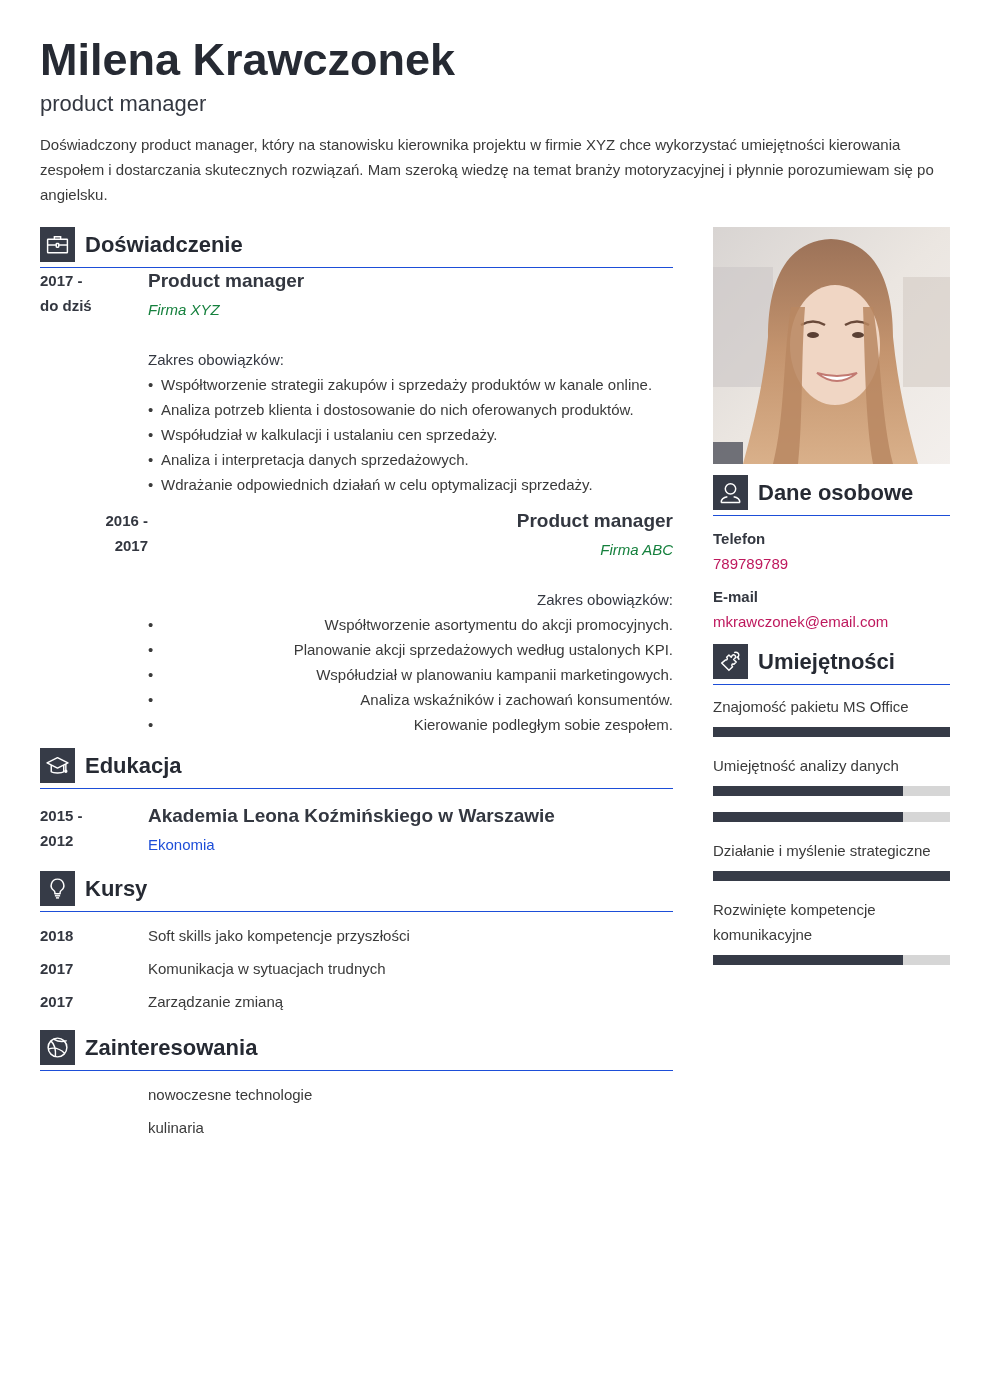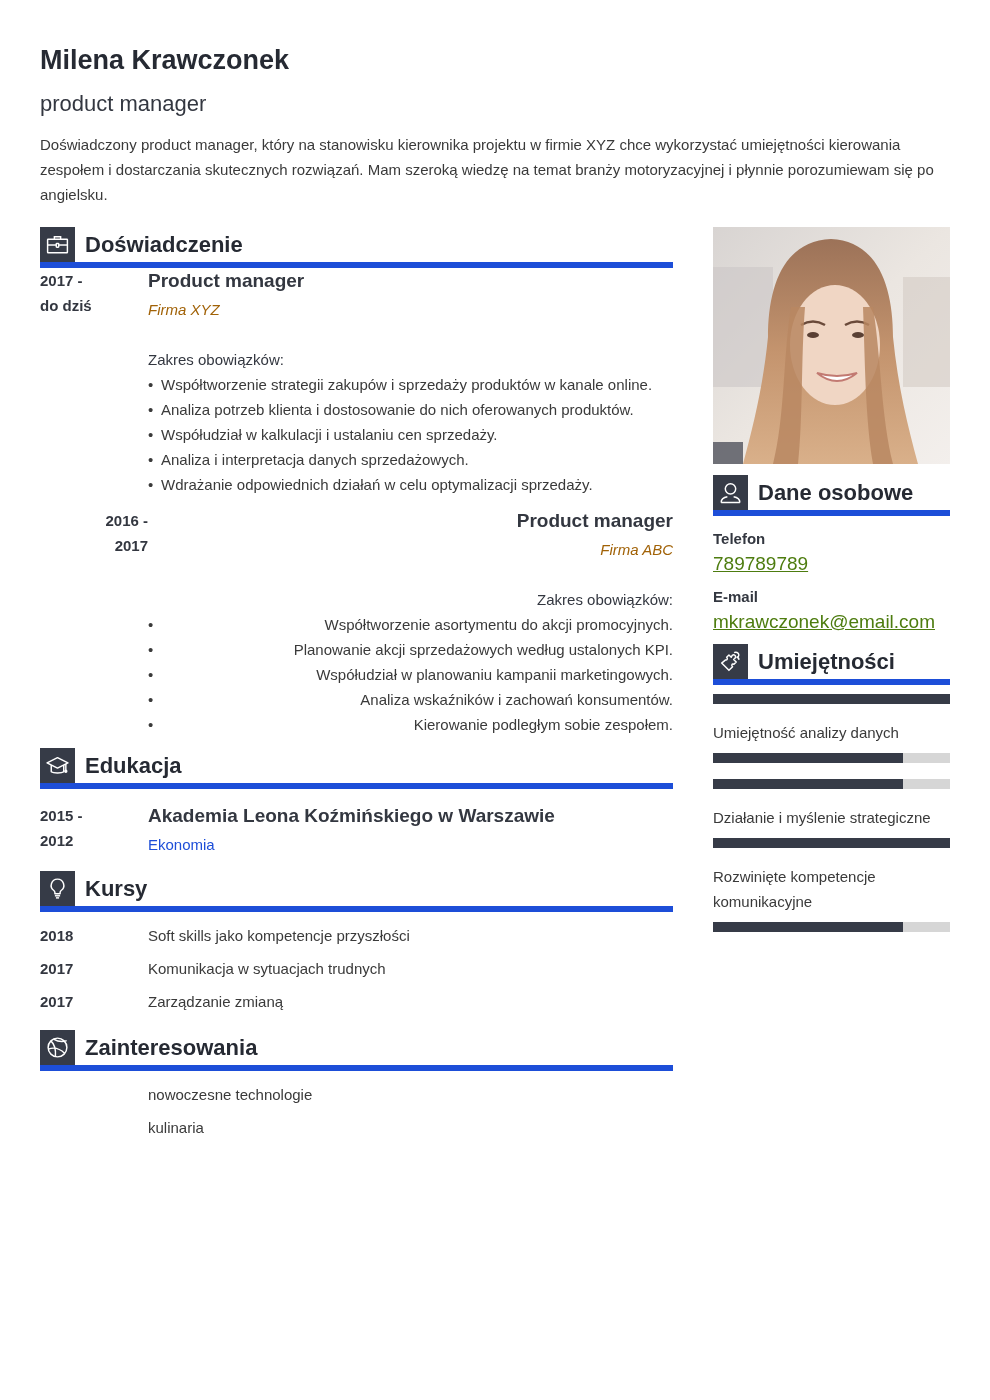--- a/index.html
+++ b/index.html
@@ -6,38 +6,38 @@
     html, body { width: 990px; height: 1400px; background: #ffffff; }
     body {
       font-family: "Liberation Sans", sans-serif;
       color: #3a3a3a;
       position: relative;
       overflow: hidden;
     }
     .page { position: absolute; left: 40px; top: 0; width: 910px; }
     .name {
       position: absolute; left: 0; top: 38px;
-      font-size: 27px; font-weight: bold; color: #262a33;
+      font-size: 45px; font-weight: bold; color: #262a33;
       letter-spacing: 0px; line-height: 44px; white-space: nowrap;
     }
     .job-title {
       position: absolute; left: 0; top: 90px;
       font-size: 22px; color: #333740; line-height: 28px;
     }
     .summary {
       position: absolute; left: 0; top: 132px; width: 905px;
       font-size: 15px; line-height: 25px; color: #3a3a3a;
     }
 
     .left-col { position: absolute; left: 0; top: 227px; width: 633px; }
     .right-col { position: absolute; left: 673px; top: 227px; width: 237px; }
 
     .section-header {
       position: relative; height: 41px;
-      border-bottom: 6px solid #1d4ed8;
+      border-bottom: 1px solid #1d4ed8;
       display: flex; align-items: flex-start;
     }
     .section-icon {
       width: 35px; height: 35px; background: #363b47;
       display: flex; align-items: center; justify-content: center;
       flex: 0 0 35px;
     }
     .section-icon svg { width: 25px; height: 25px; }
     .section-title {
       margin-left: 10px; font-size: 22px; font-weight: bold;
@@ -47,21 +47,21 @@
     .entry { position: relative; display: flex; }
     .entry-date {
       width: 108px; flex: 0 0 108px;
       font-size: 15px; font-weight: bold; color: #333740; line-height: 25px;
     }
     .entry-body { flex: 1; }
     .entry-title {
       font-size: 19px; font-weight: bold; color: #333740; line-height: 25px;
     }
     .entry-company {
-      font-size: 15px; font-style: italic; color: #a16207; line-height: 25px;
+      font-size: 15px; font-style: italic; color: #15803d; line-height: 25px;
       margin-top: 4px;
     }
     .duties-label {
       font-size: 15px; font-weight: normal; color: #333740; line-height: 25px;
       margin-top: 25px;
     }
     .duties { list-style: none; }
     .duties li {
       font-size: 15px; line-height: 25px; color: #3a3a3a;
       position: relative; padding-left: 13px; white-space: nowrap;
@@ -76,21 +76,21 @@
     .course-name { font-size: 15px; line-height: 25px; color: #3a3a3a; }
 
     .interest { font-size: 15px; line-height: 25px; color: #3a3a3a; margin-left: 108px; height: 33px; }
 
     .photo {
       width: 237px; height: 237px; position: relative; overflow: hidden;
       background: linear-gradient(180deg, #e6e3e0 0%, #d9d2cb 40%, #ece9e6 100%);
     }
 
     .contact-label { font-size: 15px; font-weight: bold; color: #333740; line-height: 25px; }
-    .contact-value { font-size: 19px; color: #4d7c0f; line-height: 25px; text-decoration: underline; }
+    .contact-value { font-size: 15px; color: #be185d; line-height: 25px; }
 
     .skill-name { font-size: 15px; color: #3a3a3a; line-height: 25px; }
     .skill-bar { height: 10px; background: #d6d6d6; position: relative; margin-top: 8px; }
     .skill-fill { position: absolute; left: 0; top: 0; bottom: 0; background: #363b47; }
   </style>
 </head>
 <body>
 
 <div class="page">
 
@@ -283,20 +283,21 @@
           <svg viewBox="0 0 24 24" fill="none" stroke="#ffffff" stroke-width="1.4" stroke-linejoin="round">
             <path d="M3.5 13.5 L 10.5 20.5 L 14 17 c -1.5 -1.2 -0.5 -3.5 1.3 -2.3 L 17.5 12.5 L 15 10 c 1.8 -0.8 2.8 -3.5 0.6 -4.3 c -1.6 -0.5 -2.5 1 -2.9 2.2 L 10.5 5.8 L 8.3 8 c 1.2 0.8 0.8 3 -1 2.5 z"></path>
             <path d="M15.5 3.5 c 1.5 -1 4.5 0 4.5 2.2 c 0 1.2 -1 2 -1.8 2.2 c 1.2 0.3 2 1.3 1.7 2.6"></path>
           </svg>
         </div>
         <div class="section-title">Umiejętności</div>
       </div>
 
       <div style="margin-top:9px;">
         <div>
+          <div class="skill-name">Znajomość pakietu MS Office</div>
           <div class="skill-bar">
               <div class="skill-fill" style="width: 100%;"></div>
             </div>
         </div>
         <div style="margin-top:16px;">
           <div class="skill-name">Umiejętność analizy danych</div>
           <div class="skill-bar">
               <div class="skill-fill" style="width: 80%;"></div>
             </div>
         </div>

